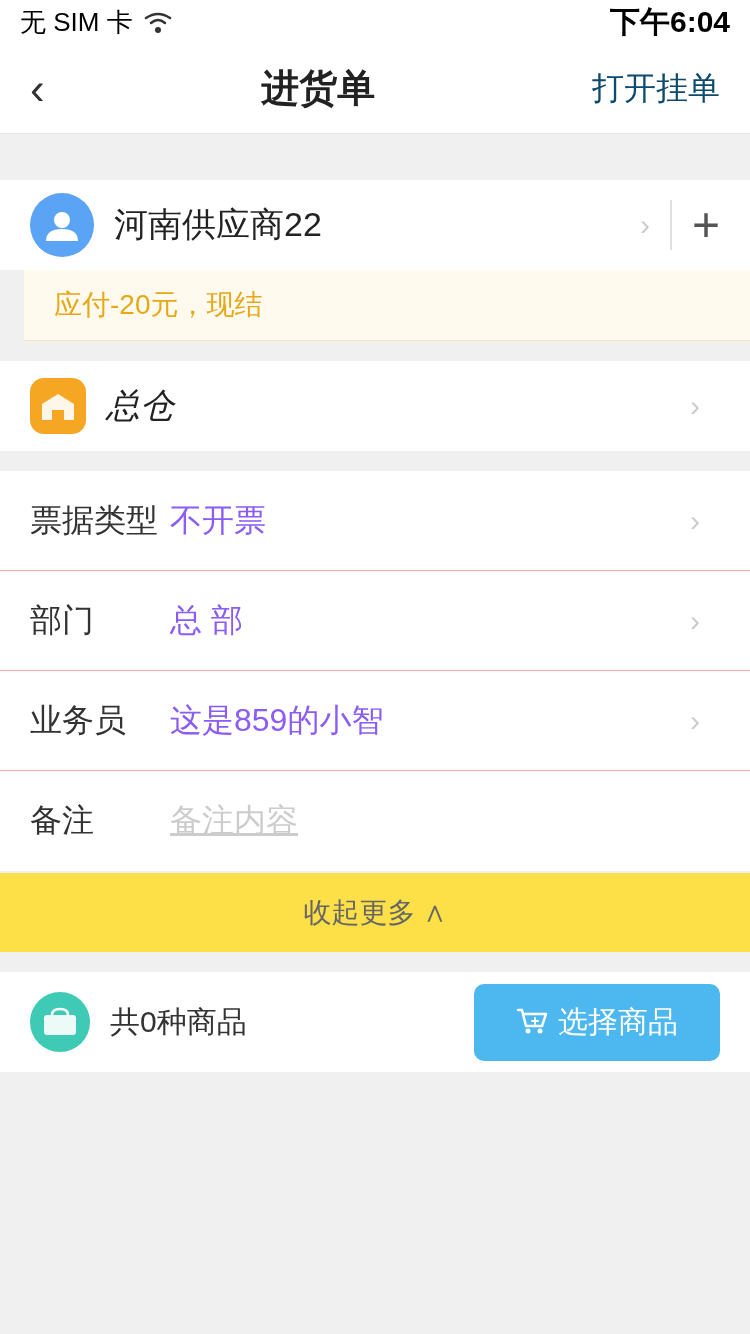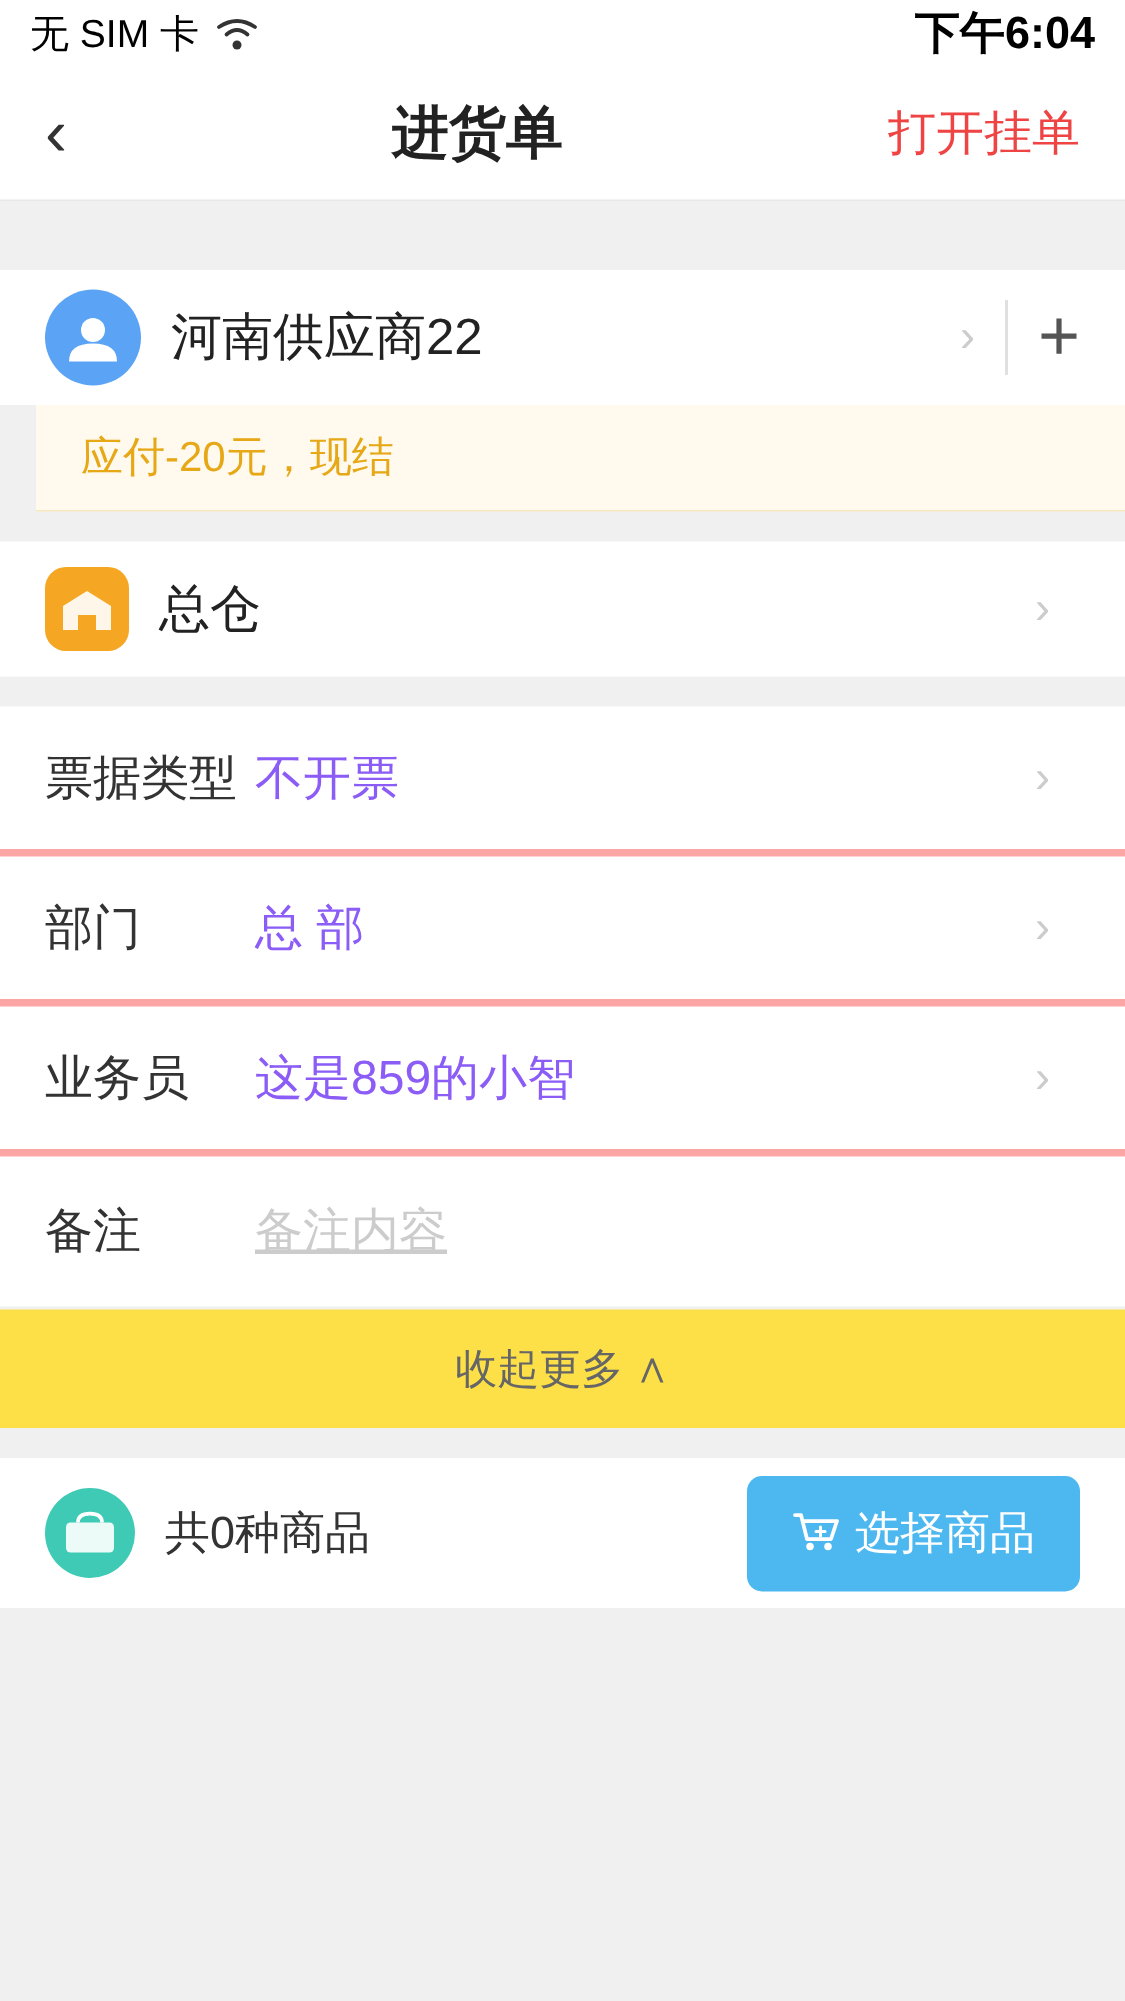--- a/index.html
+++ b/index.html
@@ -55,21 +55,21 @@
       cursor: pointer;
       line-height: 1;
     }
     .nav-title {
       font-size: 38px;
       font-weight: 600;
       color: #222;
     }
     .nav-action {
       font-size: 32px;
-      color: #ef4444;
+      color: #0c4a6e;
       cursor: pointer;
     }
 
     
     .section-gap {
       height: 20px;
       background: #f0f0f0;
     }
 
     
@@ -143,33 +143,34 @@
       display: flex;
       align-items: center;
       justify-content: center;
       margin-right: 20px;
       flex-shrink: 0;
     }
     .warehouse-name {
       flex: 1;
       font-size: 34px;
       color: #222;
+      font-style: italic;
     }
 
     
     .form-section {
       background: #fff;
       margin-top: 20px;
     }
     .form-row {
       display: flex;
       align-items: center;
       padding: 0 30px;
       height: 100px;
-      border-bottom: 5px solid #fca5a5;
+      border-bottom: 1px solid #fca5a5;
     }
     .form-row:last-child {
       border-bottom: none;
     }
     .form-label {
       font-size: 32px;
       color: #333;
       width: 130px;
       flex-shrink: 0;
     }
@@ -224,21 +225,21 @@
     .product-count {
       flex: 1;
       font-size: 30px;
       color: #333;
     }
     .select-btn {
       background: #4db8f0;
       color: #fff;
       border: none;
       border-radius: 10px;
-      padding: 18px 30px;
+      padding: 18px 42px;
       font-size: 30px;
       display: flex;
       align-items: center;
       gap: 10px;
       cursor: pointer;
     }
 
     
     .page-bg {
       flex: 1;

